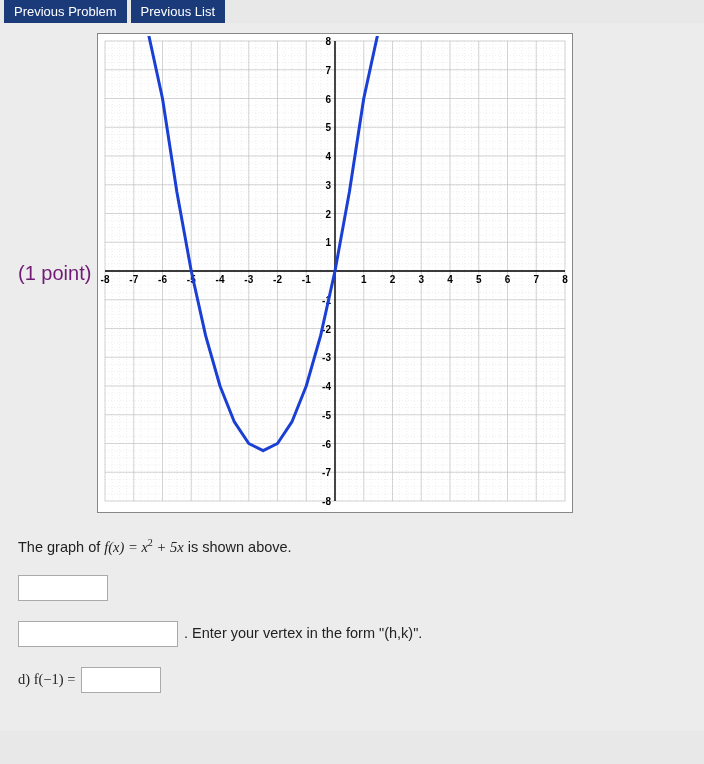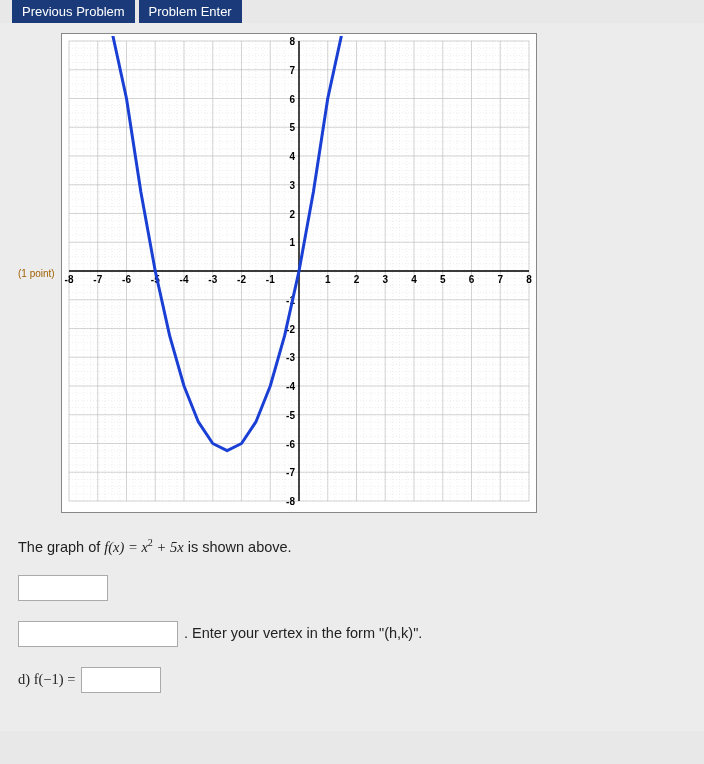--- a/index.html
+++ b/index.html
@@ -6,21 +6,21 @@
   body {
     font-family: Arial, Helvetica, sans-serif;
     background: #e8e8e8;
     width: 704px;
     height: 764px;
     overflow: hidden;
   }
   .nav-row {
     display: flex;
     gap: 4px;
-    padding: 0 12px;
+    padding: 0 4px;
   }
   .nav-btn {
     background: #1a3a7a;
     color: #fff;
     border: none;
     padding: 4px 10px;
     font-size: 13px;
     cursor: pointer;
     font-family: inherit;
   }
@@ -28,22 +28,22 @@
     padding: 10px 18px 18px 18px;
     background: #ececec;
   }
   .chart-row {
     display: flex;
     align-items: center;
     gap: 6px;
     margin-bottom: 22px;
   }
   .point-label {
-    font-size: 10px;
-    color: #a16207;
+    font-size: 20px;
+    color: #701a75;
     white-space: nowrap;
   }
   .chart-box {
     background: #fff;
     border: 1px solid #888;
     padding: 2px;
   }
   .prompt-text {
     font-size: 14.5px;
     color: #222;
@@ -78,21 +78,21 @@
   .caret {
     position: relative;
     top: -2px;
   }
 </style>
 </head>
 <body>
 
 <div class="nav-row">
   <button class="nav-btn">Previous Problem</button>
-  <button class="nav-btn">Problem Enter</button>
+  <button class="nav-btn">Previous List</button>
 </div>
 
 <div class="content">
 
   <div class="chart-row">
     <span class="point-label">(1 point)</span>
     <div class="chart-box">
       <svg id="chart-svg" width="470" height="470">
           <line x1="5" y1="465" x2="5" y2="5" stroke="#ddd" stroke-width="0.5" stroke-dasharray="1,2"></line>
           <line x1="12.1875" y1="465" x2="12.1875" y2="5" stroke="#ddd" stroke-width="0.5" stroke-dasharray="1,2"></line>

